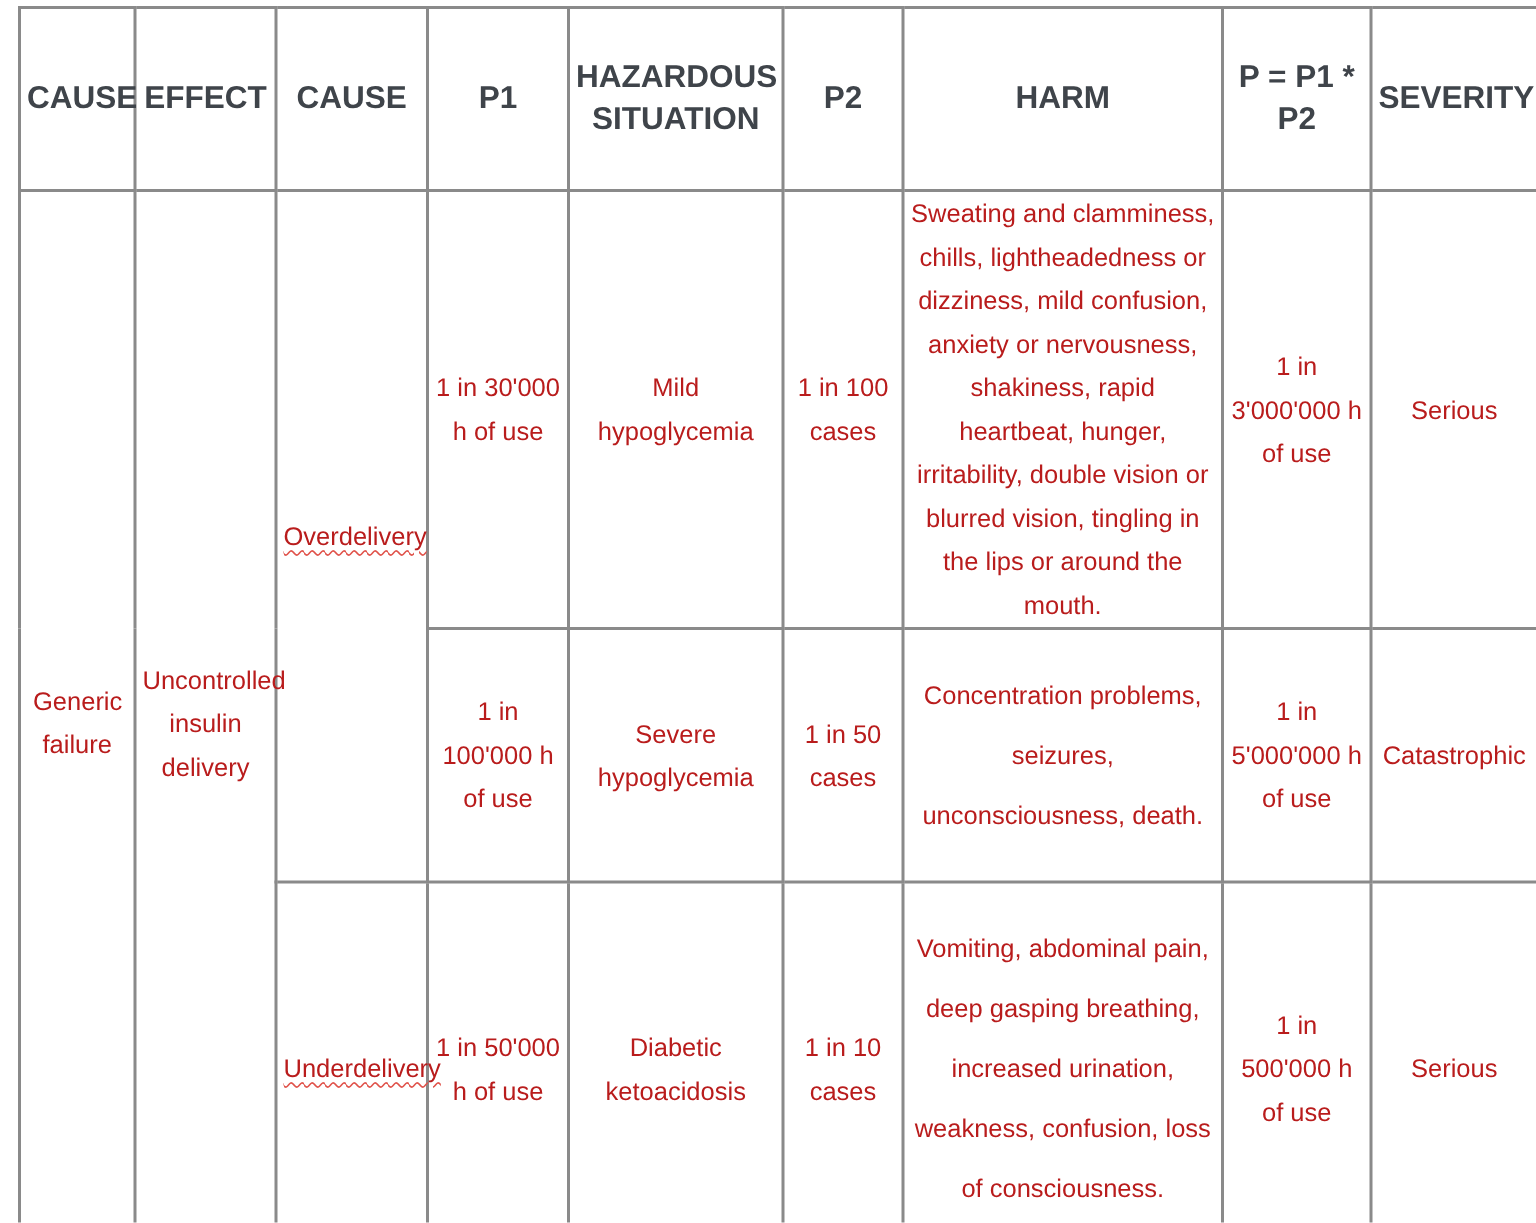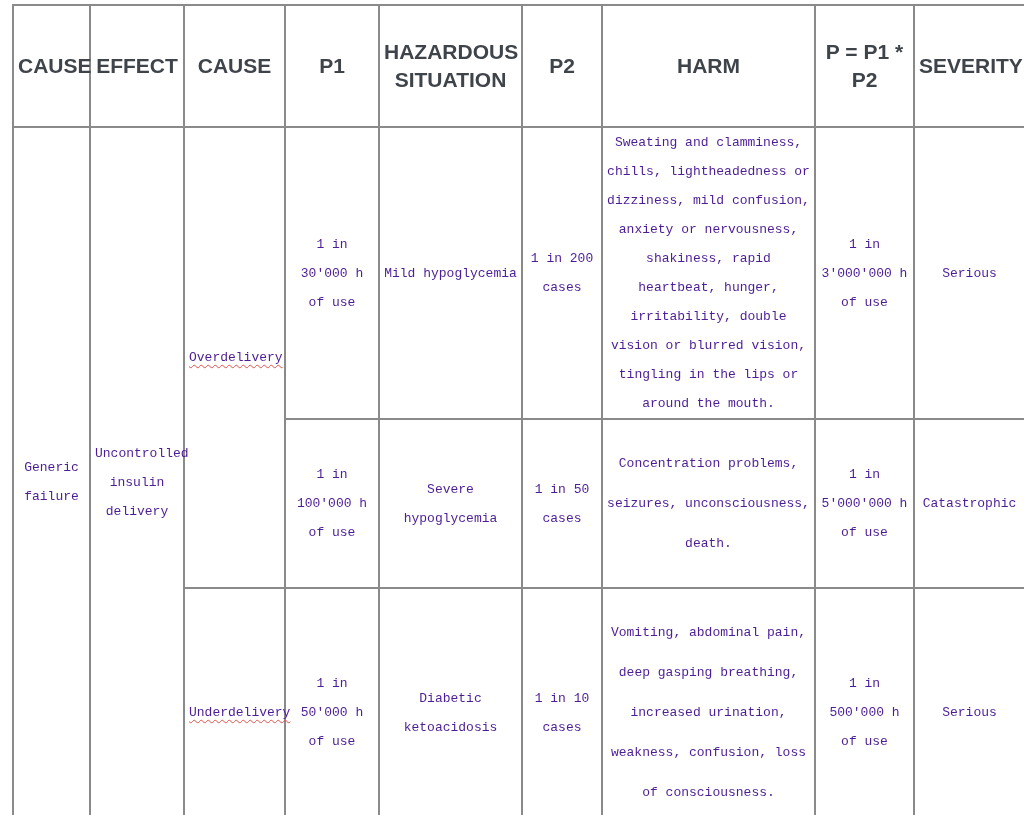--- a/index.html
+++ b/index.html
@@ -3,21 +3,21 @@
 <meta charset="utf-8">
 <style>
   html, body { margin: 0; padding: 0; background: #ffffff; }
   body { width: 1024px; height: 815px; overflow: hidden; position: relative;
          font-family: "Liberation Sans", "DejaVu Sans", sans-serif; color: #3f444a; }
   table.risk { position: absolute; left: 12px; top: 4px; border-collapse: collapse;
                table-layout: fixed; width: 1012px; }
   table.risk td, table.risk th { border: 2px solid #8a8a8a; text-align: center;
                vertical-align: middle; padding: 0 4px; box-sizing: border-box; }
   th { font-weight: bold; font-size: 21px; line-height: 28px; color: #3f444a; height: 122px; }
-  td { font-size: 13px; line-height: 29px; color: #4c1d95; font-family: Liberation Mono, monospace; }
+  td { font-size: 17px; line-height: 29px; color: #b91c1c; }
   td.harm-long { line-height: 29px; }
   td.harm-wide { line-height: 40px; }
   .spell { text-decoration: underline wavy #e0524a; text-decoration-thickness: 1px; text-underline-offset: 3px; }
   td.nopad { padding: 0 1px; margin-left: 12px; }
 </style>
 </head>
 <body>
 
 <table class="risk">
   <colgroup>
@@ -44,21 +44,21 @@
       <th class="nopad">SEVERITY</th>
     </tr>
   </thead>
   <tbody>
     <tr style="height:264px">
       <td rowspan="3" style="padding:16px 8px"><span>Generic failure</span></td>
       <td rowspan="3" class="nopad"><span>Uncontrolled insulin delivery</span></td>
       <td rowspan="2" class="nopad"><span class="spell">Overdelivery</span></td>
       <td>1 in 30'000 h of use</td>
       <td><span>Mild hypoglycemia</span></td>
-      <td>1 in 200 cases</td>
+      <td>1 in 100 cases</td>
       <td class="harm-long">Sweating and clamminess, chills, lightheadedness or dizziness, mild confusion, anxiety or nervousness, shakiness, rapid heartbeat, hunger, irritability, double vision or blurred vision, tingling in the lips or around the mouth.</td>
       <td>1 in 3'000'000 h of use</td>
       <td>Serious</td>
     </tr>
     <tr style="height:169px">
       <td>1 in 100'000 h of use</td>
       <td><span class="spell-wrap">Severe hypoglycemia</span></td>
       <td>1 in 50 cases</td>
       <td class="harm-wide">Concentration problems, seizures, unconsciousness, death.</td>
       <td>1 in 5'000'000 h of use</td>

